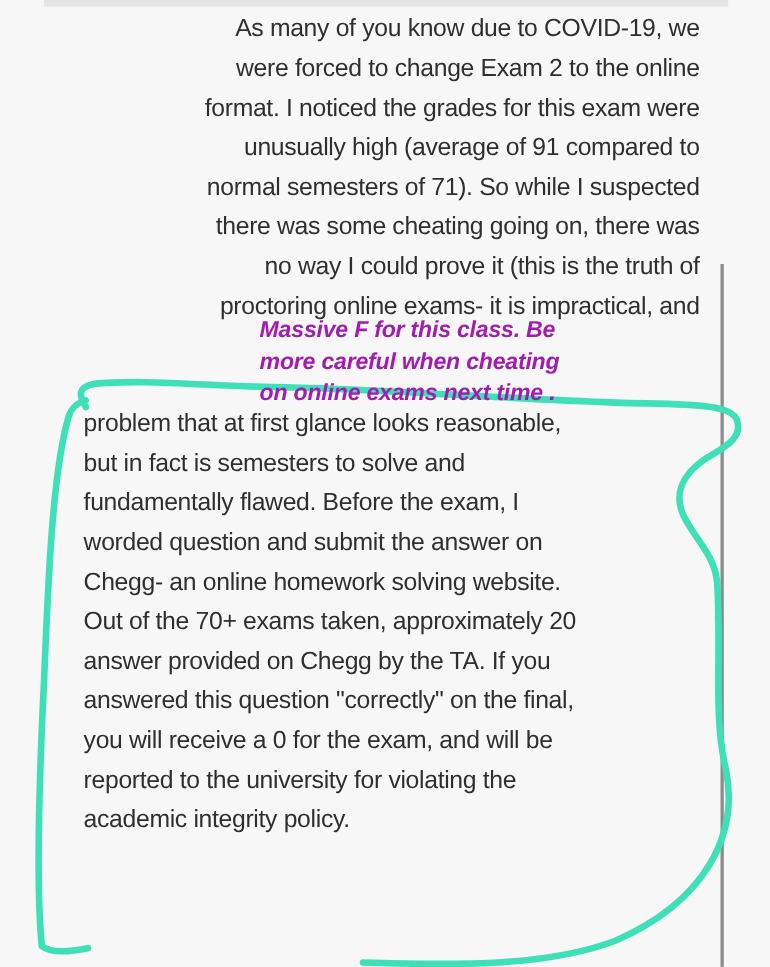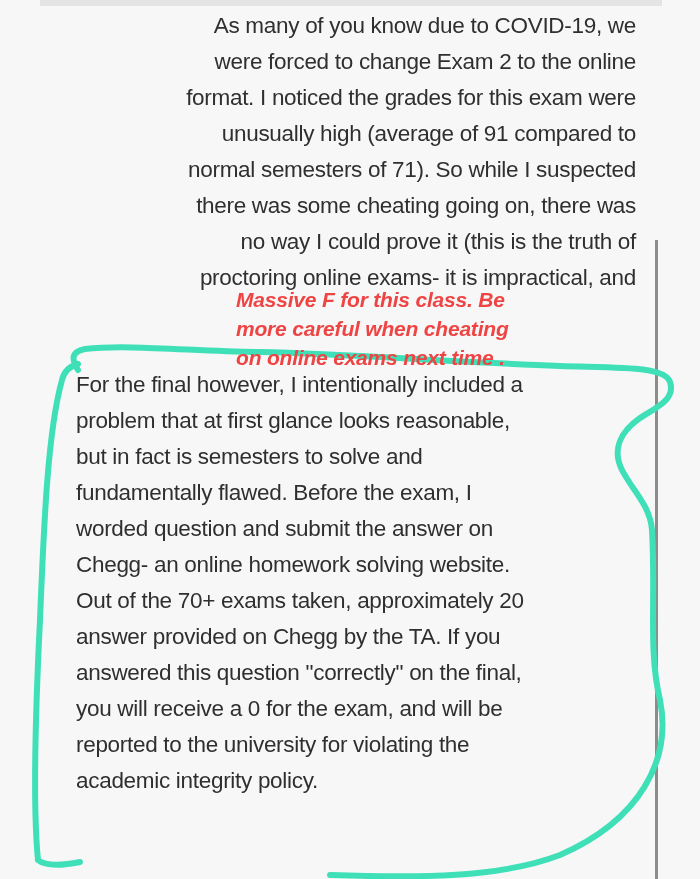--- a/index.html
+++ b/index.html
@@ -23,21 +23,21 @@
   .text-block {
     position: absolute; left: 76px; width: 560px;
     color: #2f2f2f; font-size: 22.5px; line-height: 36px;
     letter-spacing: -0.3px;
   }
   .text-block .line { display: block; white-space: nowrap; }
   #para1 { top: 8px; text-align: right; }
   #para2 { top: 367px; }
   .caption {
     position: absolute; left: 236px; top: 285px;
-    color: #ef4444; font-weight: bold; font-style: italic;
+    color: #a21caf; font-weight: bold; font-style: italic;
     font-size: 21px; line-height: 29px; letter-spacing: -0.2px;
   }
   .caption .line { display: block; white-space: nowrap; }
   svg.annot { position: absolute; left: 0; top: 0; }
 </style>
 </head>
 <body>
 
 <div class="page">
   <div class="topbar"></div>
@@ -48,21 +48,20 @@
     <span class="line">were forced to change Exam 2 to the online</span>
     <span class="line">format. I noticed the grades for this exam were</span>
     <span class="line">unusually high (average of 91 compared to</span>
     <span class="line">normal semesters of 71). So while I suspected</span>
     <span class="line">there was some cheating going on, there was</span>
     <span class="line">no way I could prove it (this is the truth of</span>
     <span class="line">proctoring online exams- it is impractical, and</span>
   </div>
 
   <div class="text-block" id="para2">
-    <span class="line">For the final however, I intentionally included a</span>
     <span class="line">problem that at first glance looks reasonable,</span>
     <span class="line">but in fact is semesters to solve and</span>
     <span class="line">fundamentally flawed. Before the exam, I</span>
     <span class="line">worded question and submit the answer on</span>
     <span class="line">Chegg- an online homework solving website.</span>
     <span class="line">Out of the 70+ exams taken, approximately 20</span>
     <span class="line">answer provided on Chegg by the TA. If you</span>
     <span class="line">answered this question "correctly" on the final,</span>
     <span class="line">you will receive a 0 for the exam, and will be</span>
     <span class="line">reported to the university for violating the</span>

